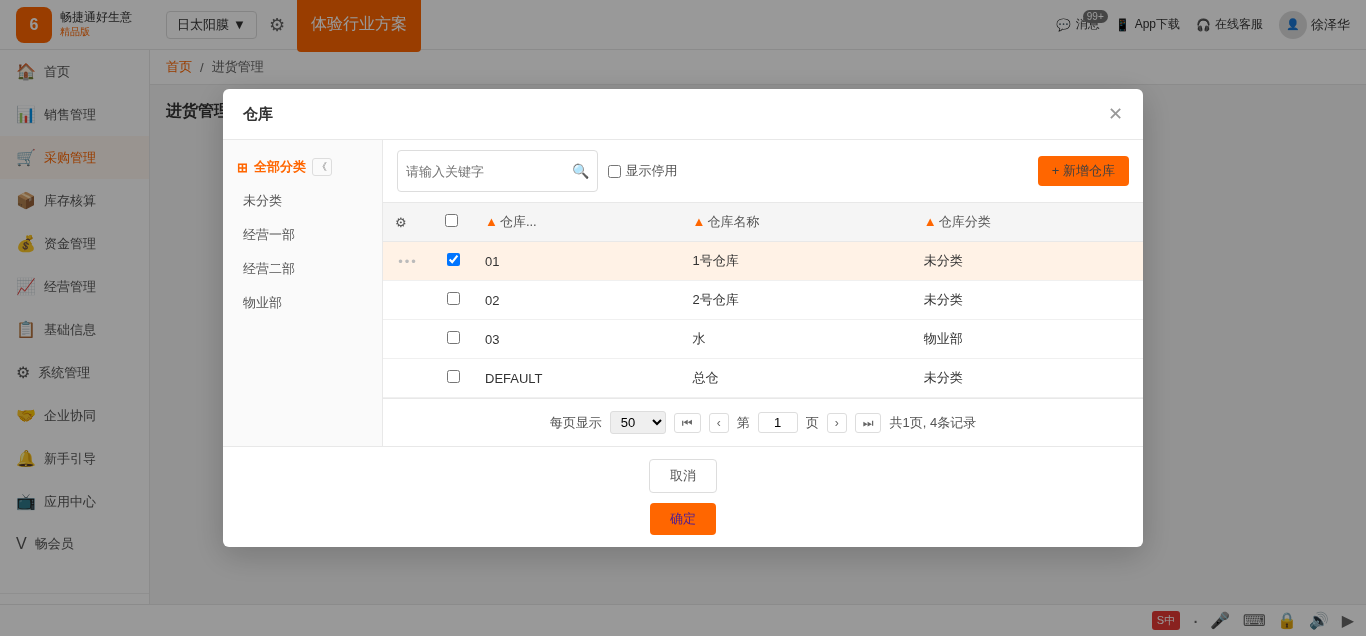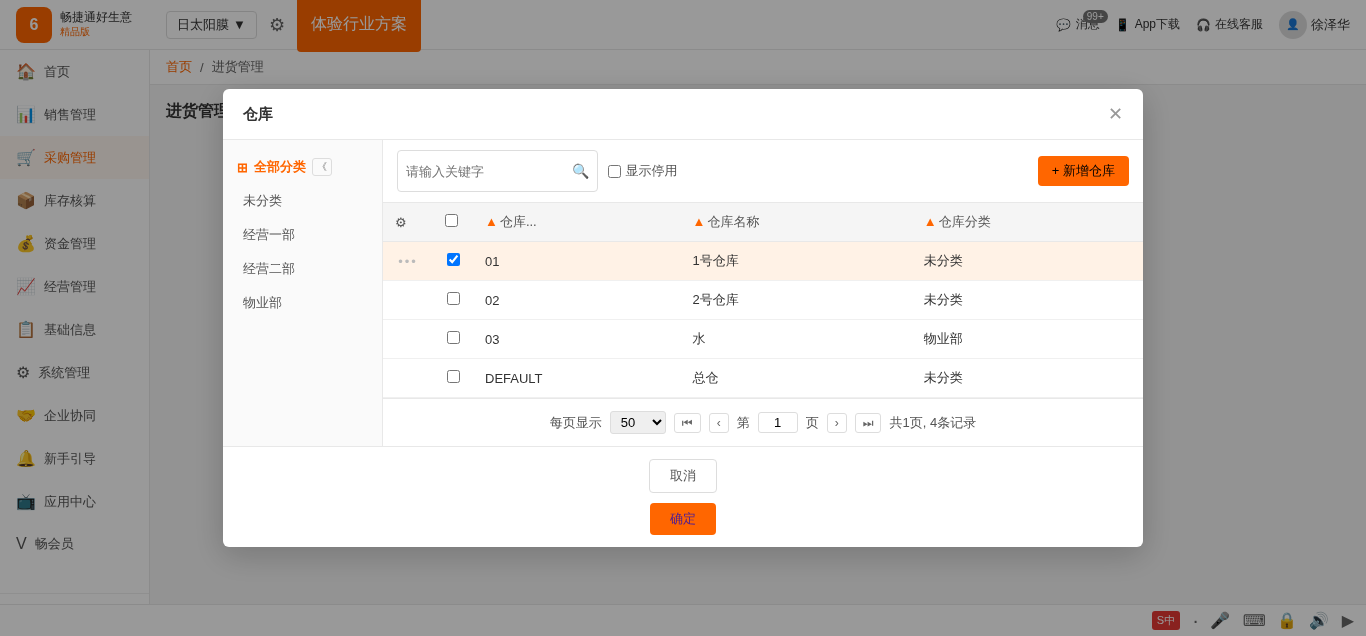--- a/index.html
+++ b/index.html
@@ -135,21 +135,21 @@
       display: flex; align-items: center;
       border: 1px solid #ddd; border-radius: 4px;
       padding: 12px 8px; gap: 6px; background: #fff;
     }
     .search-input-wrap input { border: none; outline: none; font-size: 13px; width: 160px; color: #999; }
     .search-icon { color: #bbb; font-size: 14px; cursor: pointer; }
     .show-disabled { display: flex; align-items: center; gap: 4px; font-size: 13px; color: #555; cursor: pointer; }
     .show-disabled input { cursor: pointer; }
     .add-btn {
       margin-left: auto;
-      background: #f60; color: #000000; border: none; border-radius: 4px;
+      background: #f60; color: #404040; border: none; border-radius: 4px;
       padding: 6px 14px; cursor: pointer; font-size: 13px;
       display: flex; align-items: center; gap: 4px;
     }
 
     
     .data-table { width: 100%; border-collapse: collapse; font-size: 13px; }
     .data-table thead tr { background: #f5f5f5; }
     .data-table th {
       padding: 10px 12px; text-align: left; color: #555; font-weight: normal;
       border-bottom: 1px solid #e8e8e8;

